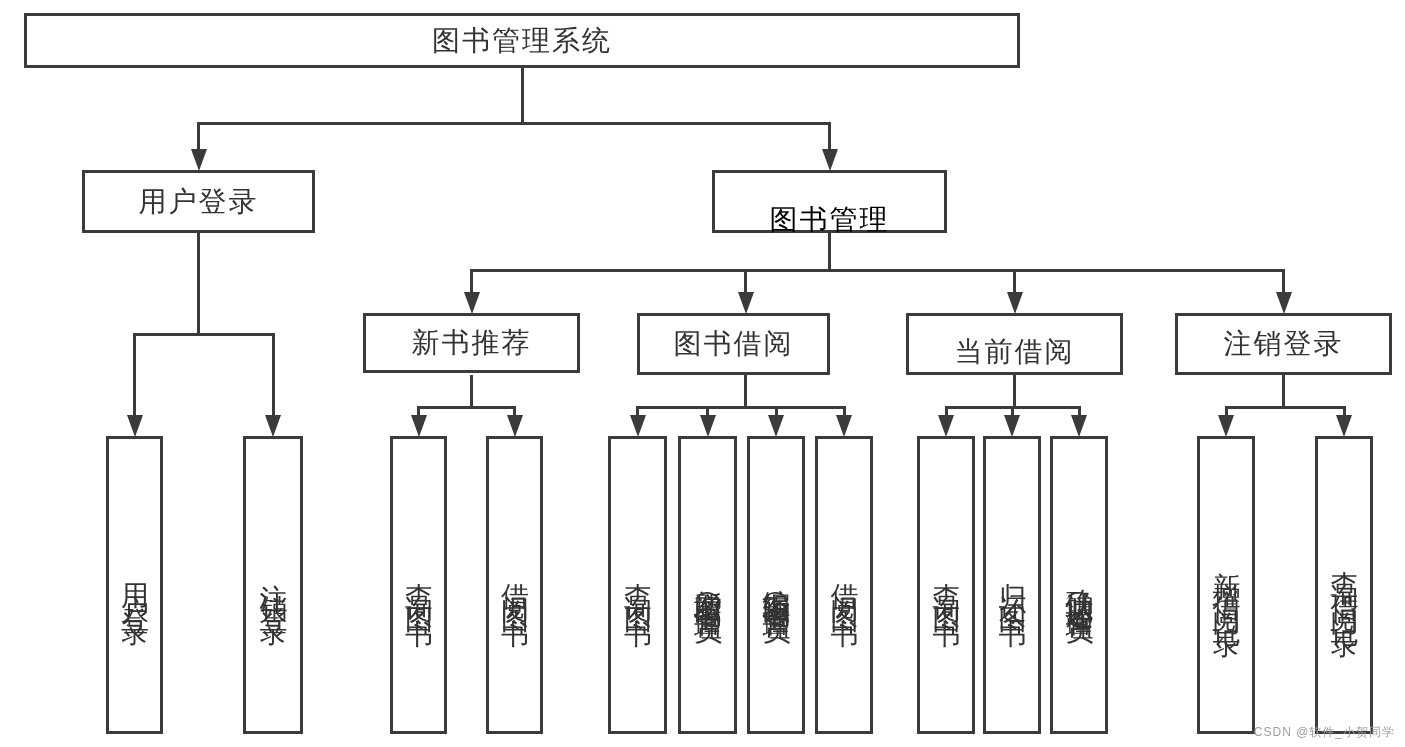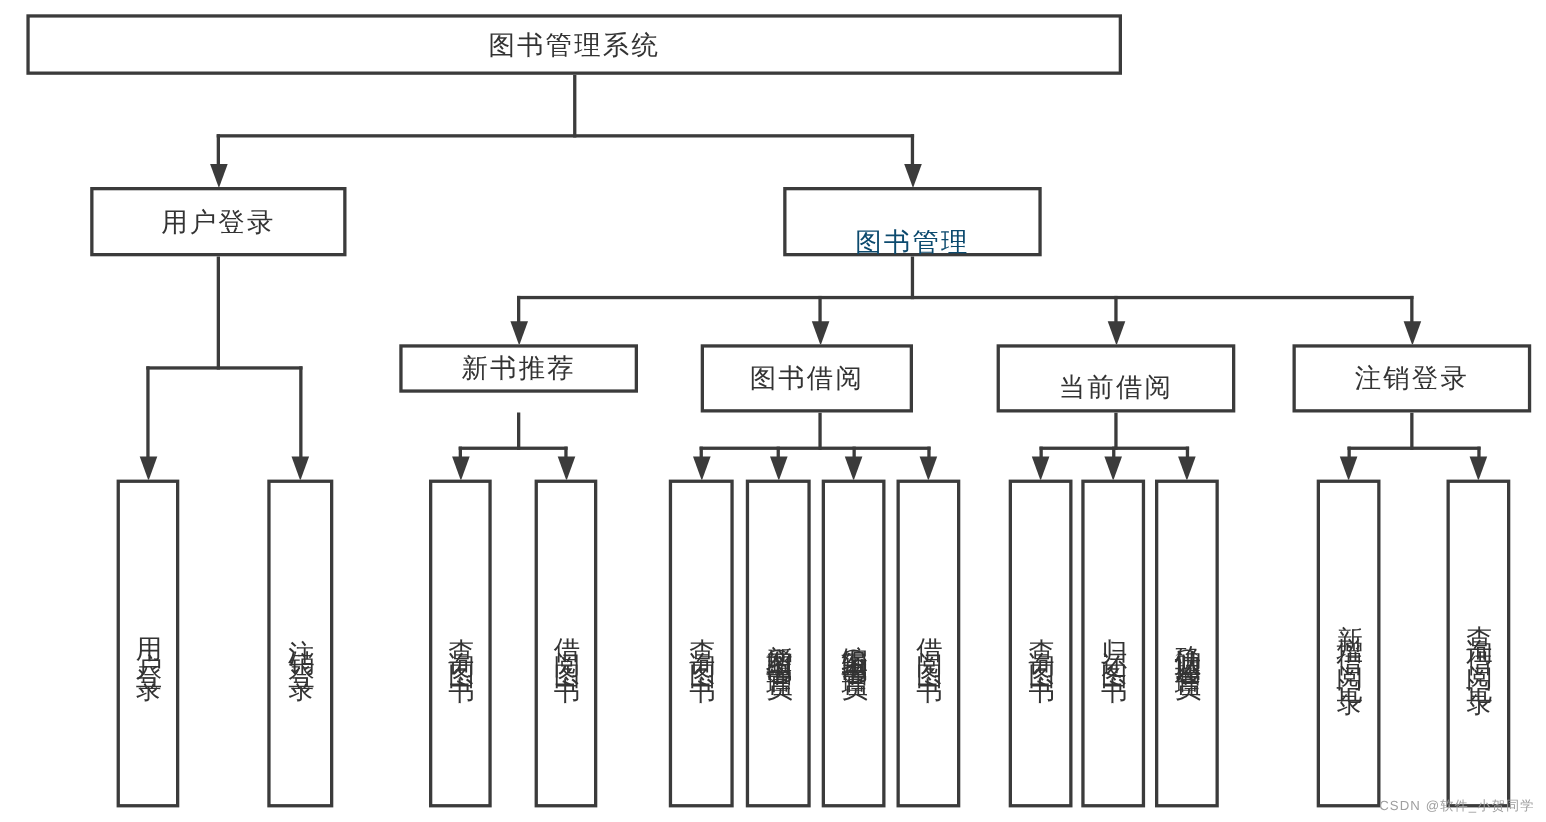--- a/index.html
+++ b/index.html
@@ -13,21 +13,21 @@
   }
   .node {
     position: absolute;
     box-sizing: border-box;
     background: #ffffff;
     border: 3px solid #a3a3a3;
     display: flex;
     align-items: center;
     justify-content: center;
     color: #333333;
-    font-size: 24px;
+    font-size: 28px;
     z-index: 2;
   }
   .node.h span {
     letter-spacing: 2px;
     white-space: nowrap;
   }
   .node.v span {
     writing-mode: vertical-rl;
     white-space: nowrap;
   }
@@ -115,23 +115,23 @@
       <div class="arrow" style="left: 1336px; top: 415px; border-top-color: rgb(59, 59, 59);"></div>
     </div>
   <div id="nodes-layer">
       <div class="node h" style="left: 24px; top: 13px; width: 996px; height: 55px; border-color: rgb(59, 59, 59);">
         <span style="color: rgb(51, 51, 51);">图书管理系统</span>
       </div>
       <div class="node h" style="left: 82px; top: 170px; width: 233px; height: 63px; border-color: rgb(59, 59, 59);">
         <span style="color: rgb(51, 51, 51);">用户登录</span>
       </div>
       <div class="node h" style="left: 712px; top: 170px; width: 235px; height: 63px; border-color: rgb(59, 59, 59);">
-        <span style="color: #0c4a6e; margin-top: 36px;">图书管理</span>
+        <span style="color: #000000; margin-top: 36px;">图书管理</span>
       </div>
-      <div class="node h" style="left: 363px; top: 313px; width: 217px; height: 44px; border-color: rgb(59, 59, 59);">
+      <div class="node h" style="left: 363px; top: 313px; width: 217px; height: 60px; border-color: rgb(59, 59, 59);">
         <span style="color: rgb(51, 51, 51);">新书推荐</span>
       </div>
       <div class="node h" style="left: 637px; top: 313px; width: 193px; height: 62px; border-color: rgb(59, 59, 59);">
         <span style="color: rgb(51, 51, 51);">图书借阅</span>
       </div>
       <div class="node h" style="left: 906px; top: 313px; width: 217px; height: 62px; border-color: rgb(59, 59, 59);">
         <span style="color: rgb(51, 51, 51); margin-top: 16px;">当前借阅</span>
       </div>
       <div class="node h" style="left: 1175px; top: 313px; width: 217px; height: 62px; border-color: rgb(59, 59, 59);">
         <span style="color: rgb(51, 51, 51);">注销登录</span>

